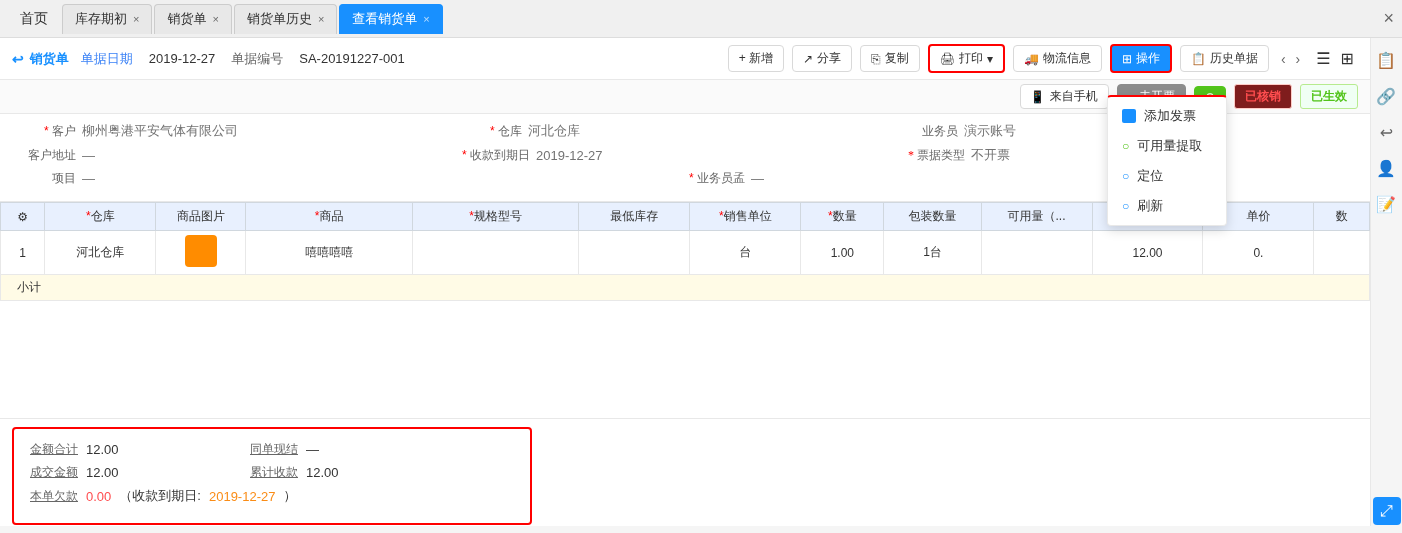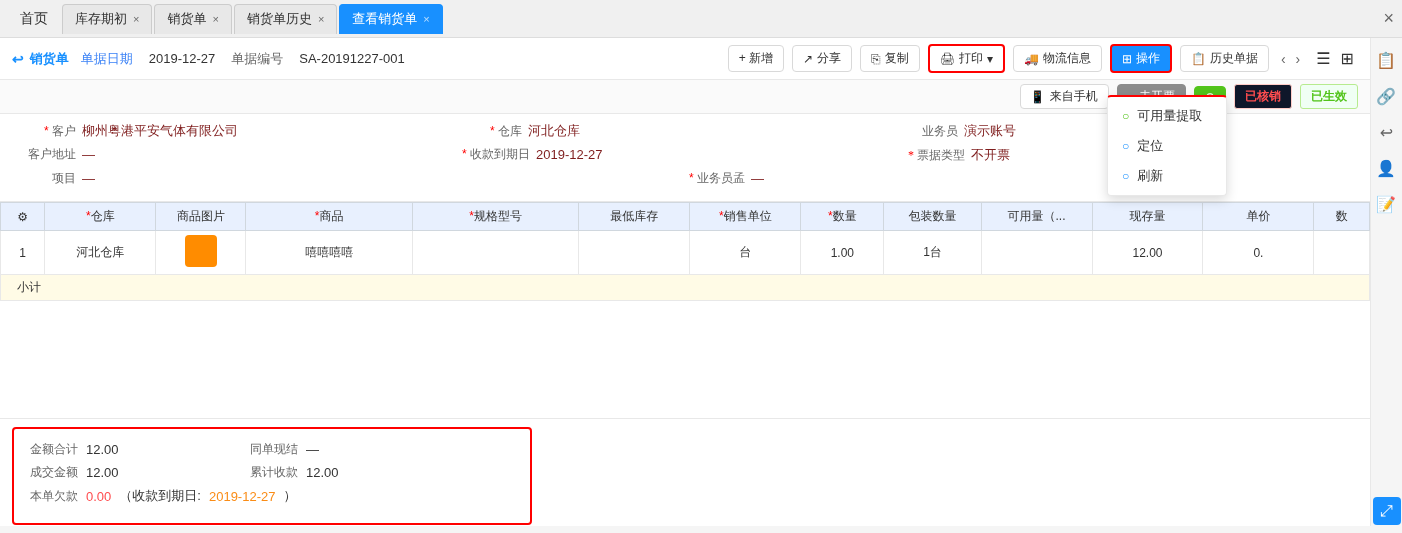--- a/index.html
+++ b/index.html
@@ -30,42 +30,42 @@
     .doc-meta { display: flex; align-items: center; gap: 16px; font-size: 13px; color: #333; flex: 1; }
     .doc-actions { display: flex; align-items: center; gap: 8px; margin-left: auto; }
     .btn-action {
       display: flex; align-items: center; gap: 4px; padding: 4px 10px; border: 1px solid #d9d9d9;
       border-radius: 4px; cursor: pointer; font-size: 12px; background: #fff; color: #333;
     }
     .btn-logistics { background: #fff; border-color: #d9d9d9; }
     .status-badge {
       padding: 3px 10px; border-radius: 3px; font-size: 12px; font-weight: bold;
     }
-    .badge-cancelled { background: #0f172a; color: #ff4d4f; border: 1px solid #ffccc7; }
+    .badge-cancelled { background: #7f1d1d; color: #ff4d4f; border: 1px solid #ffccc7; }
     .badge-effective { background: #f0fff4; color: #52c41a; border: 1px solid #b7eb8f; }
 
     
     .toolbar-row {
       display: flex; align-items: center; justify-content: flex-end; padding: 4px 12px;
       border-bottom: 1px solid #e8e8e8; background: #fafafa; gap: 8px;
     }
     .btn-toolbar {
       display: flex; align-items: center; gap: 4px; padding: 3px 10px; border: 1px solid #d9d9d9;
       border-radius: 4px; cursor: pointer; font-size: 12px; background: #fff; color: #333;
     }
     .btn-green { background: #52c41a; color: #fff; border-color: #52c41a; }
     .btn-gray { background: #8c8c8c; color: #fff; border-color: #8c8c8c; }
 
     
     .form-section { padding: 8px 16px; border-bottom: 1px solid #e8e8e8; }
-    .form-row { display: flex; align-items: flex-start; margin-bottom: 6px; gap: 0; }
+    .form-row { display: flex; align-items: flex-end; margin-bottom: 6px; gap: 0; }
     .form-field { display: flex; align-items: center; flex: 1; gap: 6px; }
     .field-label { color: #666; font-size: 12px; white-space: nowrap; min-width: 60px; text-align: right; }
     .field-label.required::before { content: '* '; color: red; }
-    .field-value { font-size: 13px; color: #7f1d1d; }
+    .field-value { font-size: 13px; color: #737373; }
     .add-note { color: #fa8c16; font-size: 12px; cursor: pointer; }
     .add-note::before { content: '+ '; }
 
     
     .table-container { flex: 1; overflow: auto; }
     .data-table { width: 100%; border-collapse: collapse; font-size: 12px; }
     .data-table th {
       background: #e8f0fe; border: 1px solid #d0d7de; padding: 5px 8px;
       text-align: center; white-space: nowrap; font-weight: normal; color: #333;
     }
@@ -90,21 +90,21 @@
 
     
     .bottom-section { display: flex; padding: 8px 12px; border-top: 1px solid #e8e8e8; }
     .payment-info {
       border: 2px solid red; border-radius: 4px; padding: 12px 16px; min-width: 520px;
       background: #fff;
     }
     .payment-title { font-size: 14px; font-weight: bold; margin-bottom: 10px; }
     .payment-row { display: flex; margin-bottom: 6px; gap: 40px; }
     .payment-item { display: flex; align-items: center; gap: 8px; min-width: 180px; }
-    .payment-label { color: #666; font-size: 12px; }
+    .payment-label { color: #666; font-size: 12px; text-decoration: underline; }
     .payment-value { font-size: 13px; color: #333; }
     .payment-value.red { color: #ff4d4f; }
     .payment-value.orange { color: #fa8c16; }
 
     
     .dropdown-menu {
       position: absolute; top: 95px; right: 175px; background: #fff;
       border: 1px solid #e8e8e8; border-radius: 4px; box-shadow: 0 4px 12px rgba(0,0,0,0.15);
       z-index: 100; min-width: 120px; padding: 4px 0;
       border-top: 2px solid red;
@@ -356,20 +356,24 @@
             <span class="payment-value">）</span>
           </div>
         </div>
       </div>
     </div>
 
   </div>
 
   <div class="dropdown-menu">
     <div class="dropdown-item">
+      <span class="icon-square"></span>
+      <span>添加发票</span>
+    </div>
+    <div class="dropdown-item">
       <span style="font-size:12px; color:#52c41a;">○</span>
       <span>可用量提取</span>
     </div>
     <div class="dropdown-item">
       <span style="font-size:12px; color:#1890ff;">○</span>
       <span>定位</span>
     </div>
     <div class="dropdown-item">
       <span style="font-size:12px; color:#1890ff;">○</span>
       <span>刷新</span>

